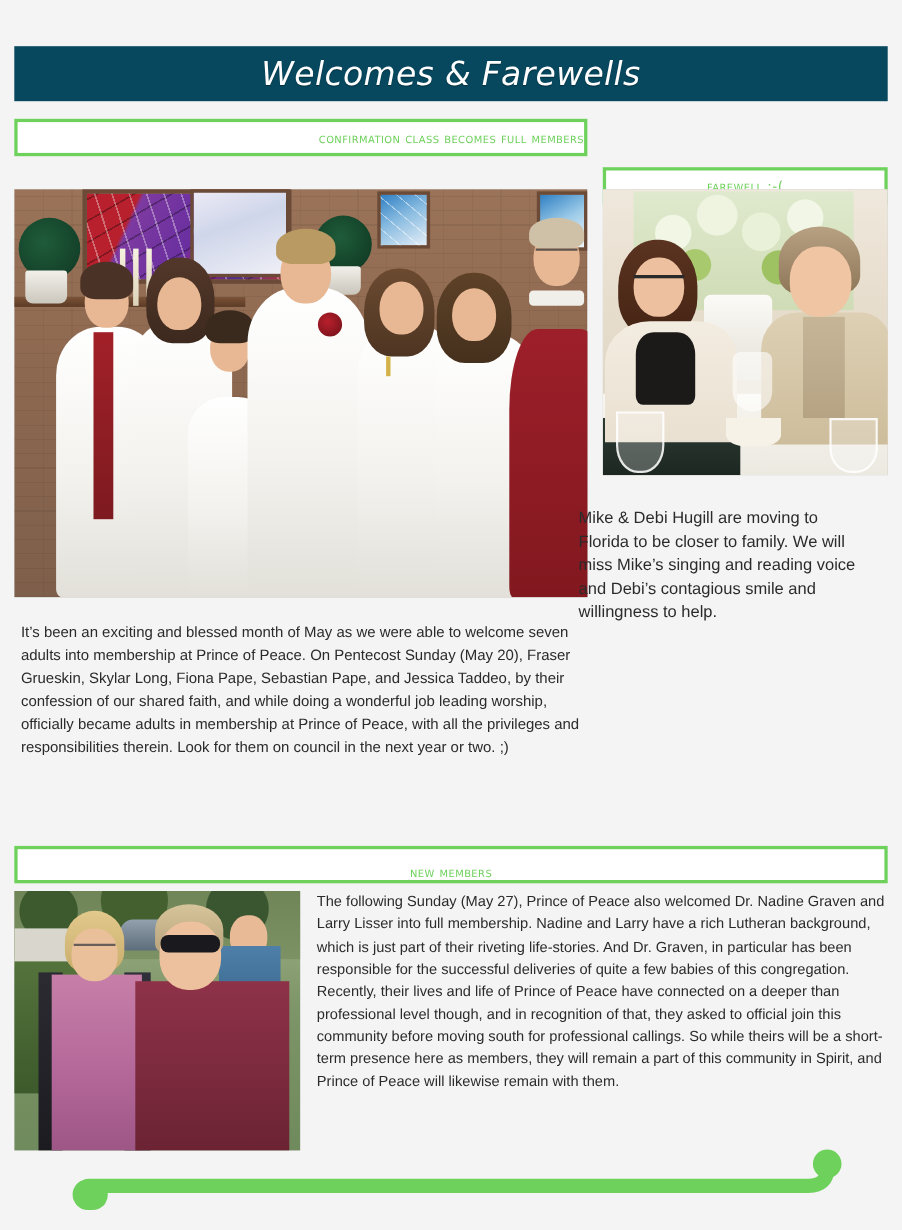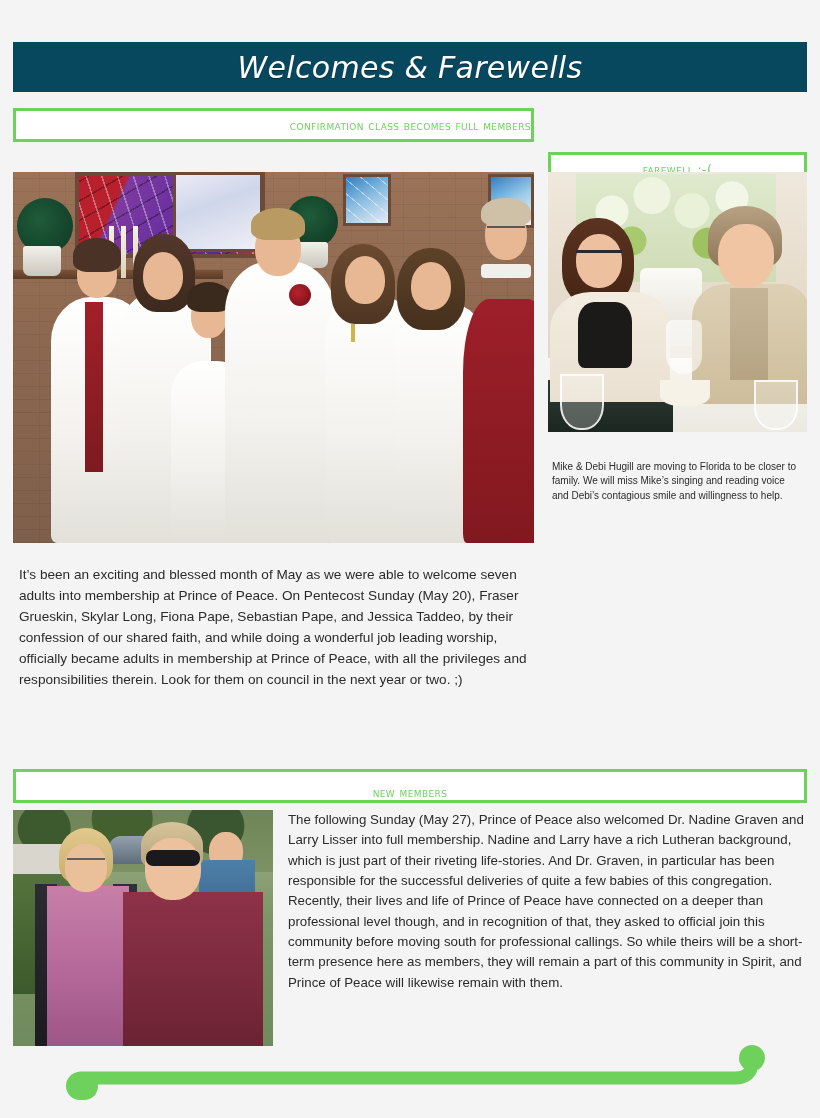--- a/index.html
+++ b/index.html
@@ -326,21 +326,21 @@
   
   .bodytext {
     position: absolute;
     color: #2b2b2b;
     font-size: 13.6px;
     line-height: 1.55;
     font-family: "Liberation Sans", sans-serif;
     text-align: left;
   }
   #text-confirmation { left: 19px; top: 564px; width: 513px; }
-  #text-hugill { left: 552px; top: 460px; width: 252px; font-size: 10px; line-height: 1.44; }
+  #text-hugill { left: 526px; top: 460px; width: 252px; font-size: 15px; line-height: 1.44; }
   #text-newmembers { left: 288px; top: 810px; width: 518px; font-size: 13.3px; line-height: 1.53; }
 
   
   .footer { position: absolute; left: 0; top: 1040px; width: 820px; height: 78px; }
   .footer-swoosh { position: absolute; left: 0; top: 0; width: 820px; height: 60px; }
 </style>
 </head>
 <body>
 
 <div class="page">

